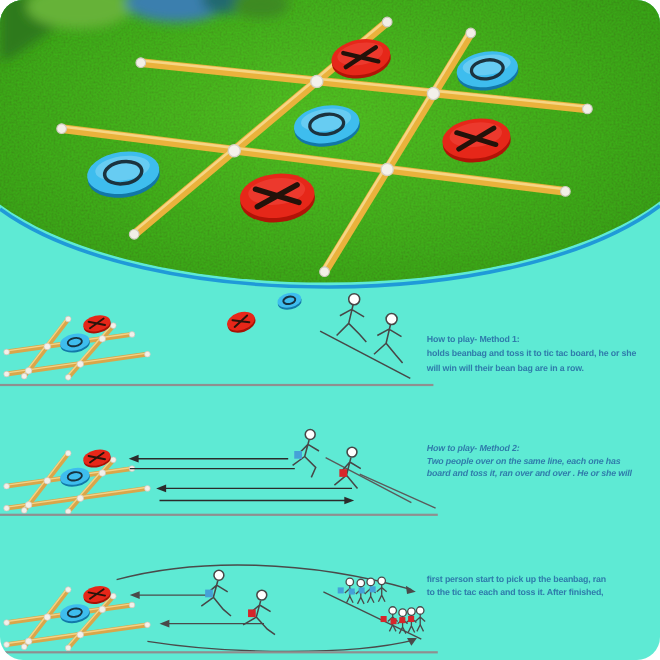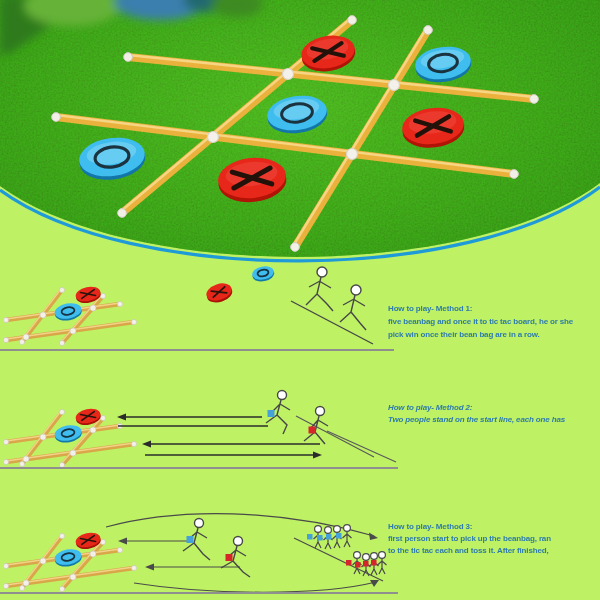--- a/index.html
+++ b/index.html
@@ -1,18 +1,19 @@
 <!DOCTYPE html>
 <html style="--x-disc: #e62719; --o-disc: #3ebdee; --pole: #eab23c; --grass: #3fa015; --arc: #1f9ad8; --text: #2f7cab; --divider: #8f8f8f; --bag-blue: #45a1d8; --bag-red: #d6252b;"><head>
 <meta charset="utf-8">
 <style>
   html,body{margin:0;padding:0;background:#fff;}
   .canvas{
-    position:relative;width:600px;height:600px;background:#bef264;overflow:hidden;
+    position:relative;width:600px;height:600px;background:#5eead4;overflow:hidden;
     font-family:"Liberation Sans",sans-serif;
+    border-radius:21px;
   }
   .canvas svg{position:absolute;left:0;display:block;}
   #photo{top:0;}
   #row1{top:255px;} #row2{top:352px;} #row3{top:470px;}
   .arc-line{stroke:var(--arc,#1f9ad8);}
   .x-fill{fill:var(--x-disc,#e62719);}
   .o-fill{fill:var(--o-disc,#3ebdee);}
   .divider{position:absolute;left:0;height:2px;background:var(--divider,#8f8f8f);}
   #div1{top:349px;width:394px;}
   #div2{top:467px;width:398px;}
@@ -283,28 +284,28 @@
       </g>
     </g>
   </svg>
 
   <div class="divider" id="div1"></div>
   <div class="divider" id="div2"></div>
   <div class="divider" id="div3"></div>
 
   <div class="method" id="m1">
     <div>How to play- Method 1:</div>
-    <div>five beanbag and once it to tic tac board, he or she</div>
-    <div>pick win once their bean bag are in a row.</div>
+    <div>holds beanbag and toss it to tic tac board, he or she</div>
+    <div>will win will their bean bag are in a row.</div>
   </div>
 
   <div class="method" id="m2">
     <div>How to play- Method 2:</div>
-    <div>Two people stand on the start line, each one has</div>
+    <div>Two people over on the same line, each one has</div>
+    <div>board and toss it, ran over and over . He or she will</div>
   </div>
 
   <div class="method" id="m3">
-    <div>How to play- Method 3:</div>
     <div>first person start to pick up the beanbag, ran</div>
     <div>to the tic tac each and toss it. After finished,</div>
   </div>
 
 </div>
 
 </body></html>

